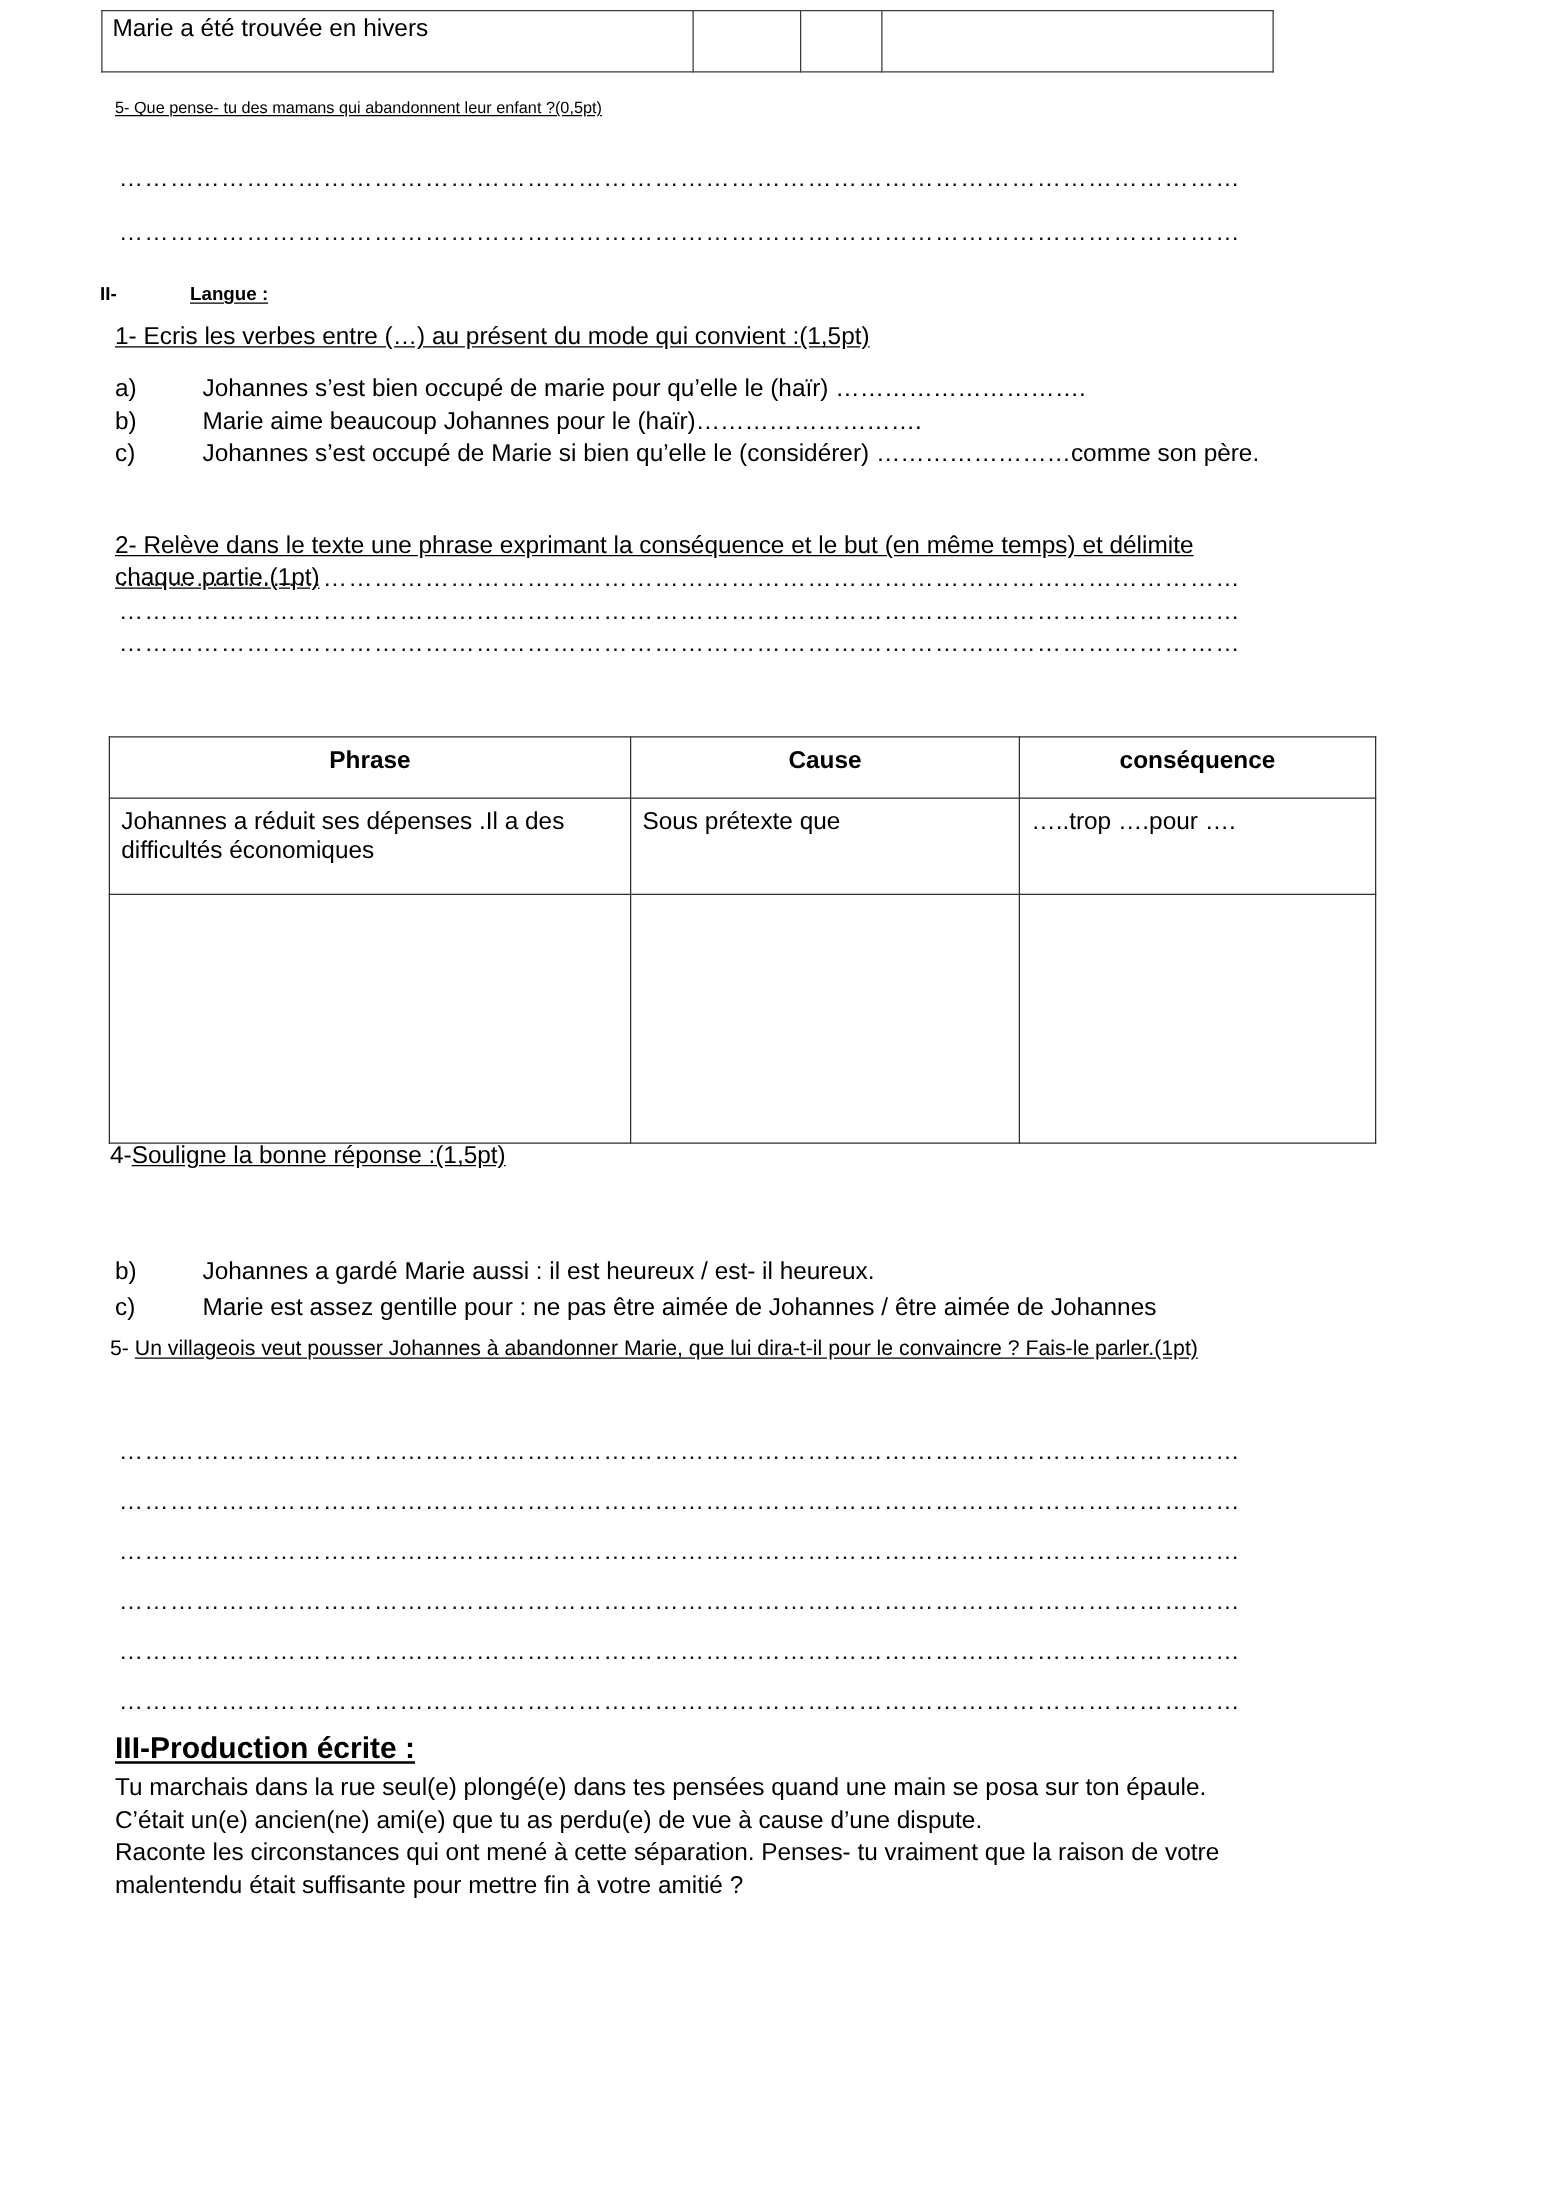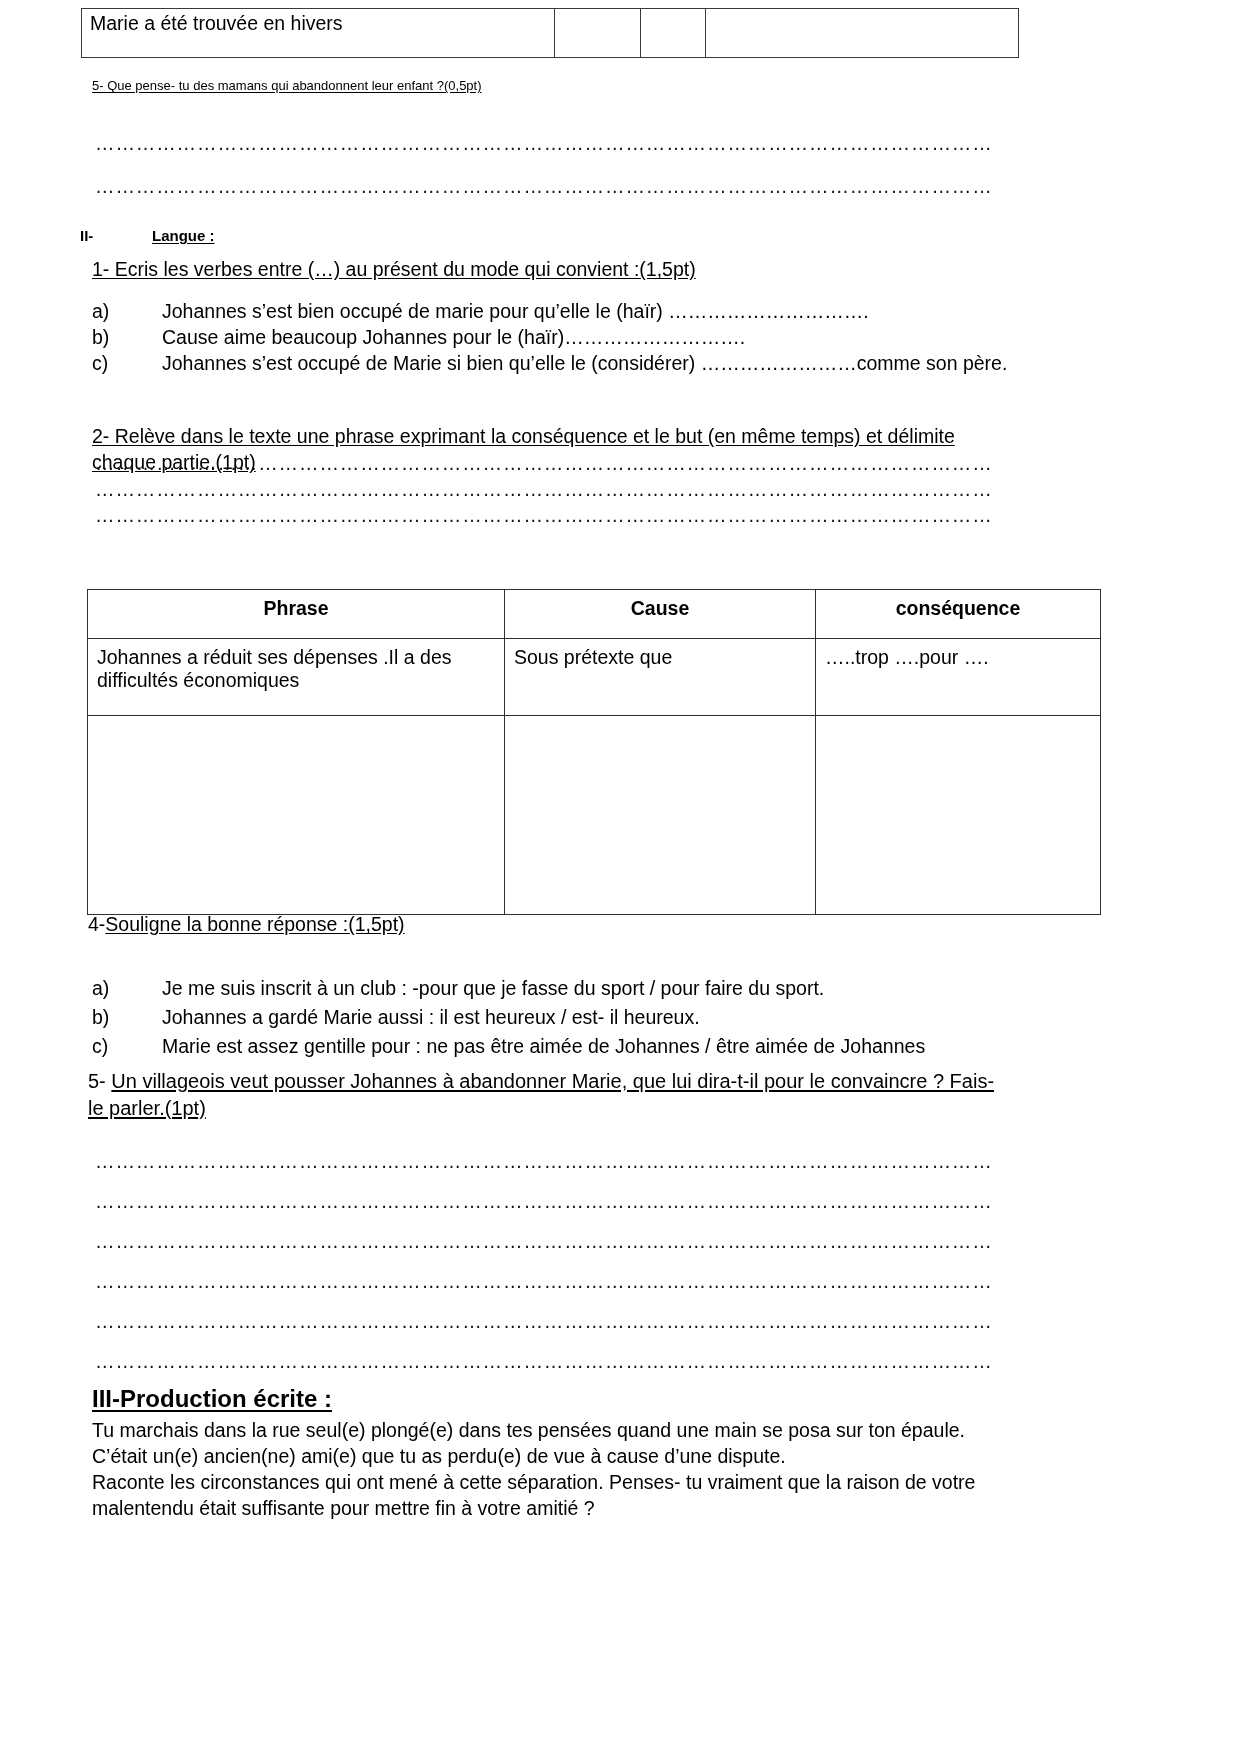--- a/index.html
+++ b/index.html
@@ -137,21 +137,21 @@
     left: 88px;
     top: 913px;
     font-size: 19.5px;
   }
 
   .q5-head {
     position: absolute;
     left: 88px;
     top: 1068px;
     width: 916px;
-    font-size: 20px;
+    font-size: 17px;
     line-height: 1.33;
   }
 
   
   .sec-iii {
     position: absolute;
     left: 92px;
     top: 1385px;
     font-size: 24px;
     font-weight: bold;
@@ -192,21 +192,21 @@
   <div class="sec-ii">
     <span class="num">II-</span><span class="u">Langue :</span>
   </div>
 
   <div class="q1-head u">1- Ecris les verbes entre (…) au présent du mode qui convient :(1,5pt)</div>
 
   <div class="abc-item" style="left:92px; top:300px;">
     <span class="lbl">a)</span><span>Johannes s’est bien occupé de marie pour qu’elle le (haïr) ………………………….</span>
   </div>
   <div class="abc-item" style="left:92px; top:326px;">
-    <span class="lbl">b)</span><span>Cause aime beaucoup Johannes pour le (haïr)……………………….</span>
+    <span class="lbl">b)</span><span>Marie aime beaucoup Johannes pour le (haïr)……………………….</span>
   </div>
   <div class="abc-item" style="left:92px; top:352px;">
     <span class="lbl">c)</span><span>Johannes s’est occupé de Marie si bien qu’elle le (considérer) ……………………comme son père.</span>
   </div>
 
   <div class="q2-head u">2- Relève dans le texte une phrase exprimant la conséquence et le but (en même temps) et délimite chaque partie.(1pt)</div>
 
   <div class="dots" style="left:95px; top:452px;">…………………………………………………………………………………………………………………………………………………………………………</div>
   <div class="dots" style="left:95px; top:478px;">…………………………………………………………………………………………………………………………………………………………………………</div>
   <div class="dots" style="left:95px; top:504px;">………………………………………………………………………………………………………………………………………………………………………….</div>
@@ -229,23 +229,20 @@
       <td></td>
       <td></td>
     </tr>
   </tbody>
     </table>
 
   <div class="q4-head">
     <span>4-</span><span class="u">Souligne la bonne réponse :(1,5pt)</span>
   </div>
 
-  <div class="abc-item" style="left:92px; top:977px;">
-    <span class="lbl">a)</span><span>Je me suis inscrit à un club : -pour que je fasse du sport / pour faire du sport.</span>
-  </div>
   <div class="abc-item" style="left:92px; top:1006px;">
     <span class="lbl">b)</span><span>Johannes a gardé Marie aussi : il est heureux / est- il heureux.</span>
   </div>
   <div class="abc-item" style="left:92px; top:1035px;">
     <span class="lbl">c)</span><span>Marie est assez gentille pour : ne pas être aimée de Johannes / être aimée  de Johannes</span>
   </div>
 
   <div class="q5-head">
     <span>5- </span><span class="u">Un villageois  veut  pousser Johannes à abandonner Marie, que lui dira-t-il pour le convaincre ? Fais-le parler.(1pt)</span>
   </div>

